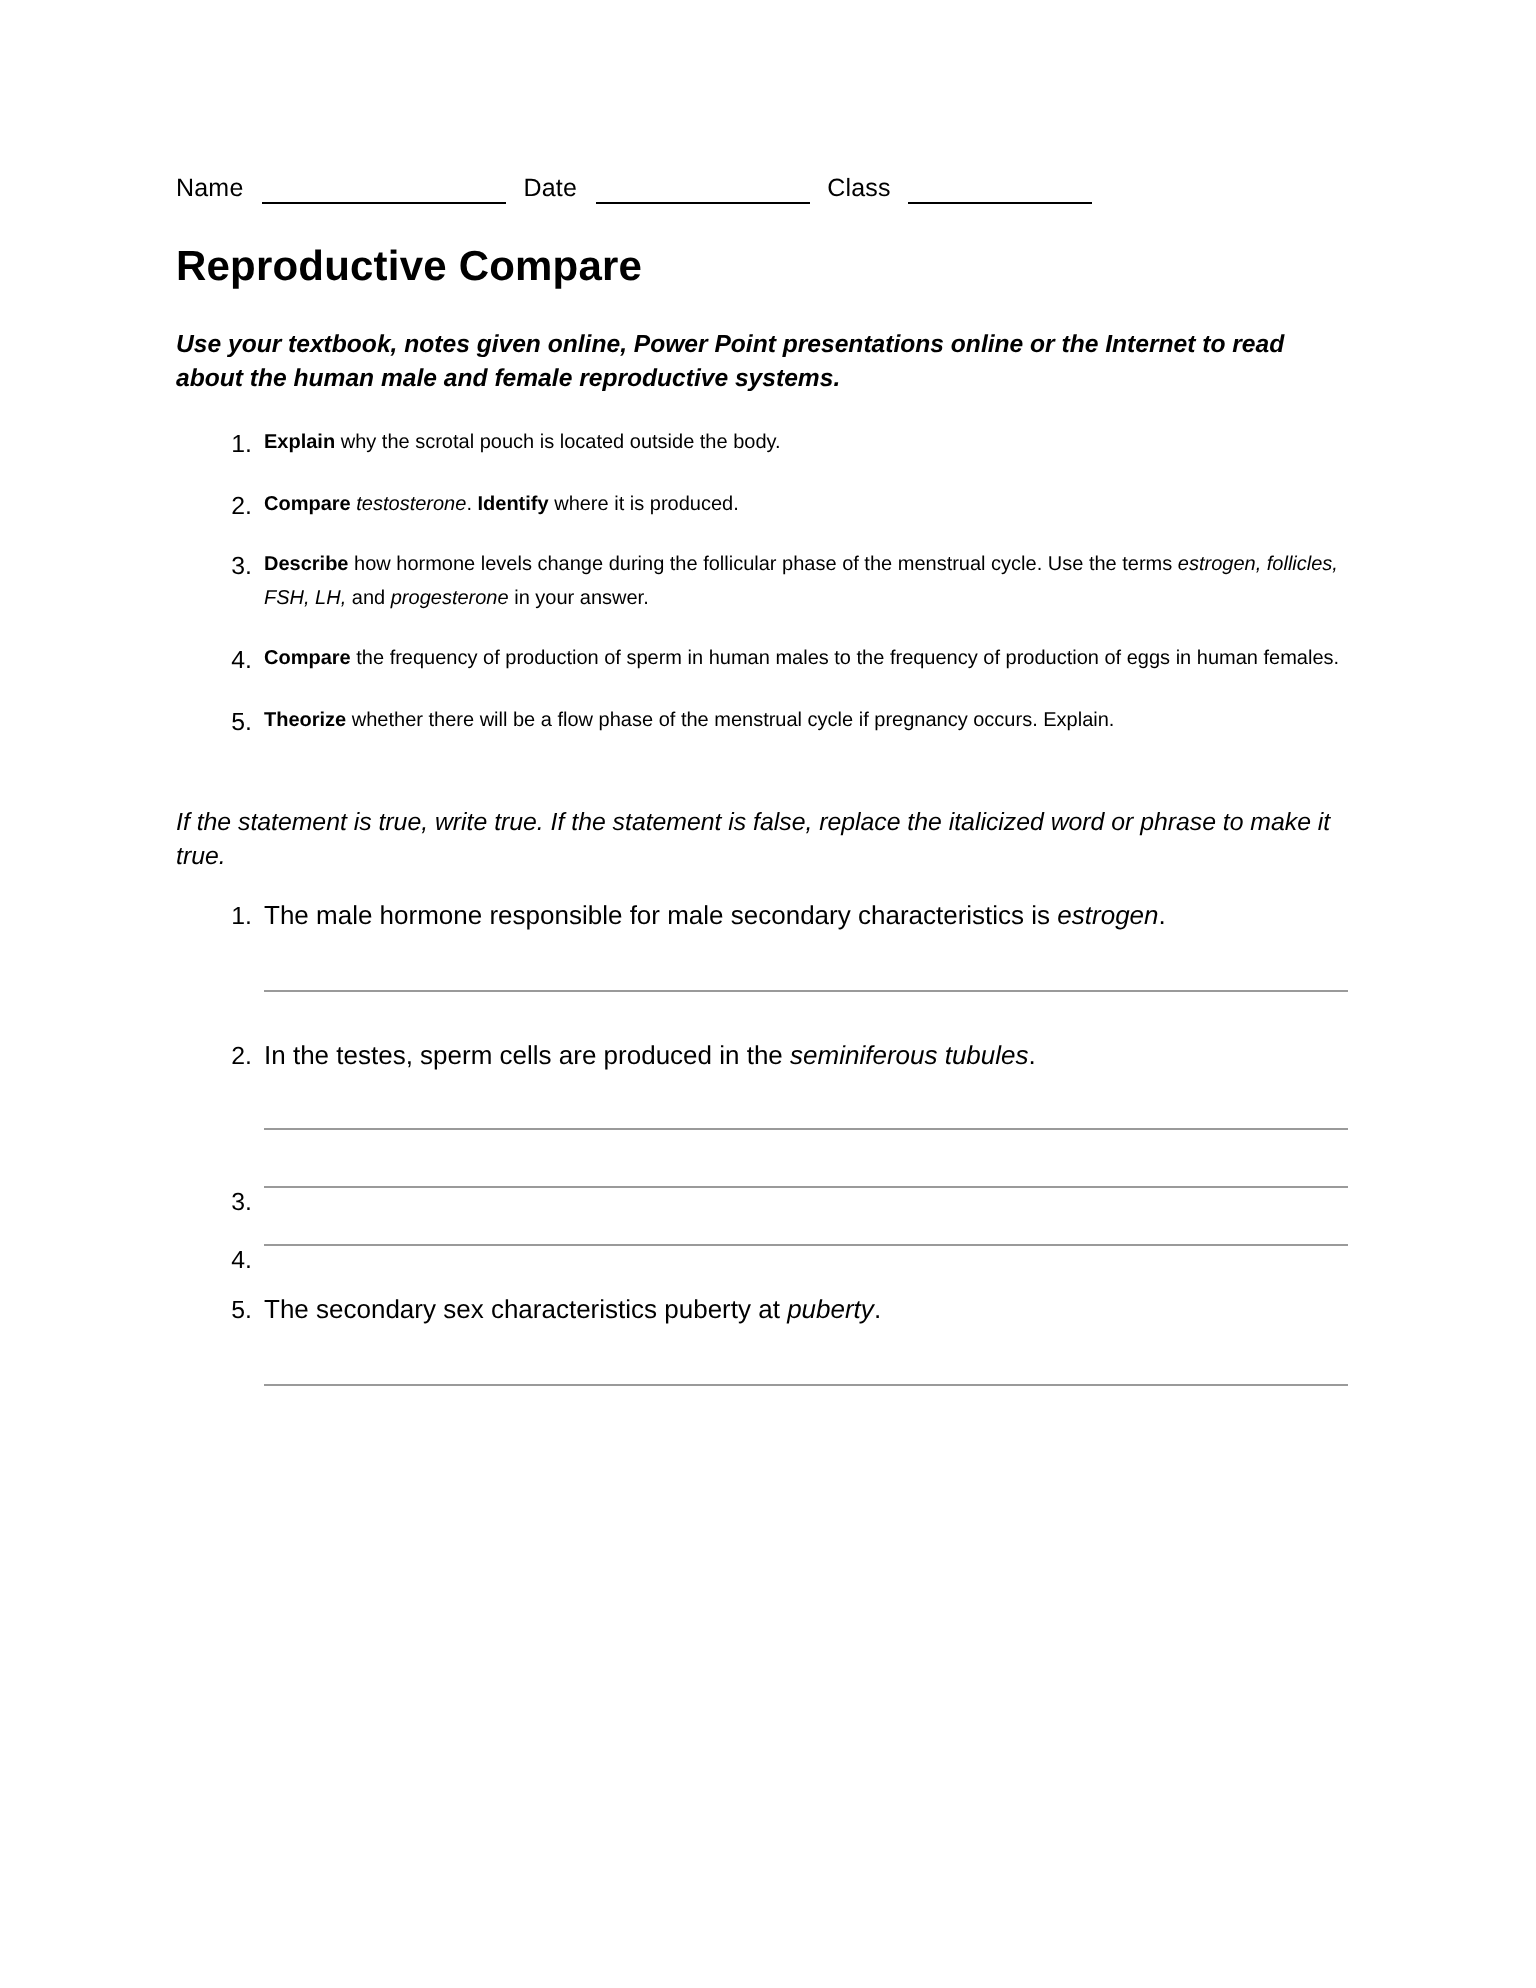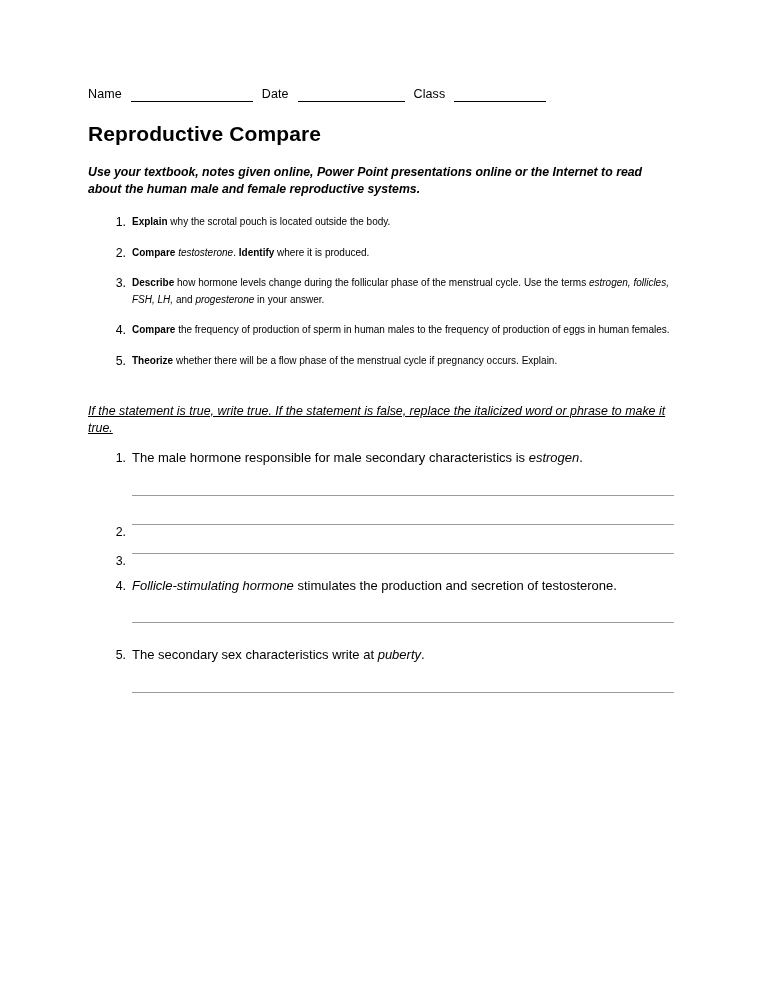--- a/index.html
+++ b/index.html
@@ -80,21 +80,20 @@
   }
   b { font-weight: bold; }
   i { font-style: italic; }
 
   .tf-instructions {
     font-size: 12.4px;
     font-style: italic;
     line-height: 16.5px;
     margin: 34px 0 14px 0;
     max-width: 586px;
-    text-decoration: underline;
   }
 
   ol.tflist {
     margin: 0;
     padding: 0 0 0 44px;
     list-style: none;
     counter-reset: tfnum;
   }
   ol.tflist > li {
     position: relative;
@@ -137,19 +136,19 @@
       <li><b>Compare</b><span> </span><i>testosterone</i><span>. </span><b>Identify</b><span> where it is produced.</span></li>
       <li><b>Describe</b><span> how hormone levels change during the follicular phase of the menstrual cycle. Use the terms </span><i>estrogen, follicles, FSH, LH,</i><span> and </span><i>progesterone</i><span> in your answer.</span></li>
       <li><b>Compare</b><span> the frequency of production of sperm in human males to the frequency of production of eggs in human females.</span></li>
       <li><b>Theorize</b><span> whether there will be a flow phase of the menstrual cycle if pregnancy occurs. Explain.</span></li>
     </ol>
 
   <p class="tf-instructions">If the statement is true, write true. If the statement is false, replace the italicized word or phrase to make it true.</p>
 
   <ol class="tflist" id="tf-list">
       <li><span><span>The male hormone responsible for male secondary characteristics is </span><i>estrogen</i><span>.</span></span><div class="answer-rule"></div></li>
+      <li><span><span>In the testes, sperm cells are produced in the </span><i>seminiferous tubules</i><span>.</span></span><div class="answer-rule"></div></li>
       <li><div class="answer-rule"></div></li>
       <li><div class="answer-rule"></div></li>
-      <li><span><i>Follicle-stimulating hormone</i><span> stimulates the production and secretion of testosterone.</span></span><div class="answer-rule"></div></li>
-      <li><span><span>The secondary sex characteristics write at </span><i>puberty</i><span>.</span></span><div class="answer-rule"></div></li>
+      <li><span><span>The secondary sex characteristics puberty at </span><i>puberty</i><span>.</span></span><div class="answer-rule"></div></li>
     </ol>
 
 </div>
 
 </body></html>

